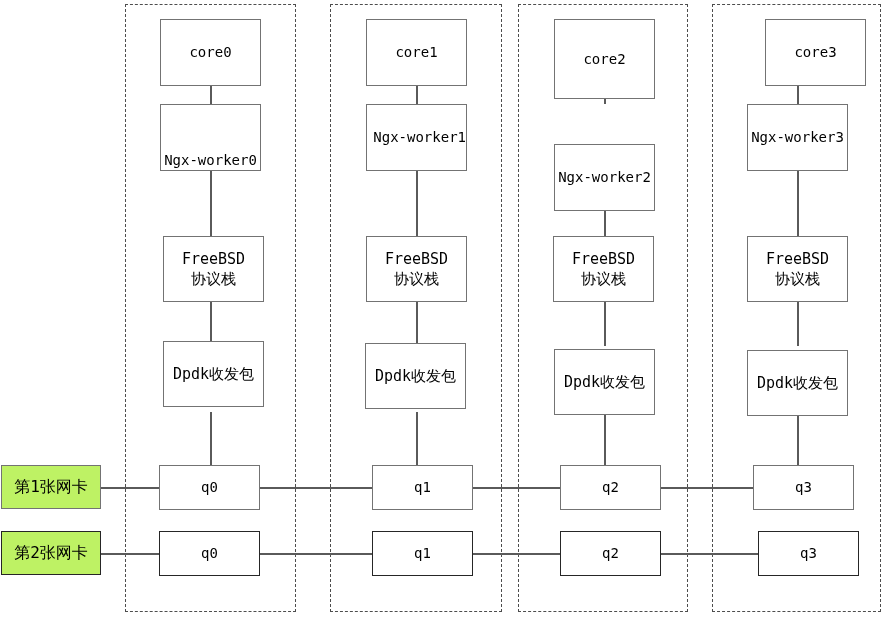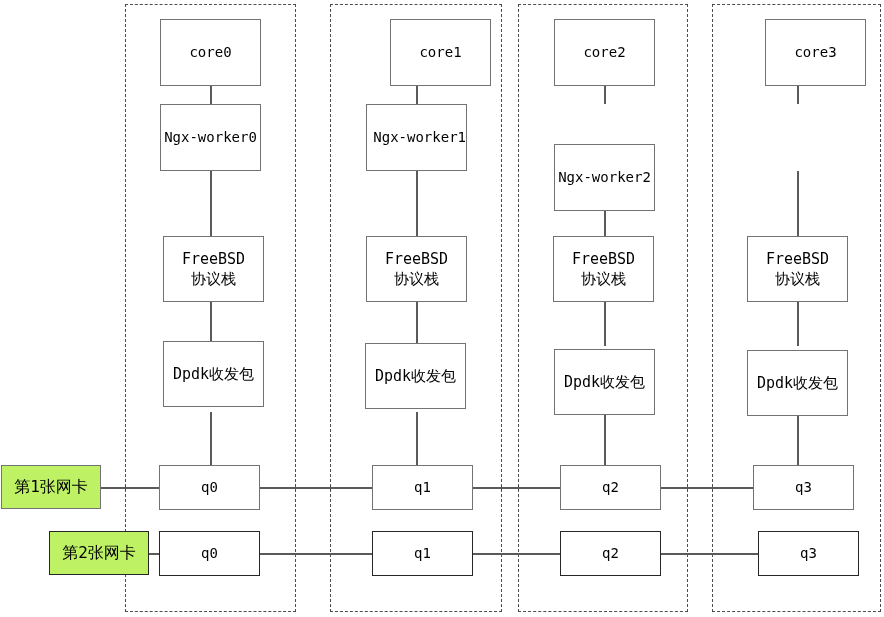--- a/index.html
+++ b/index.html
@@ -44,21 +44,21 @@
   .nic{
     position:absolute;
     left:1px;width:100px;height:44px;
     background:#bef264;
     box-sizing:border-box;
     display:flex;align-items:center;justify-content:center;
     font-size:16px;
     z-index:2;
   }
   .nic.n1{border:1.5px solid #737373;}
-  .nic.n2{border:1px solid #262626;margin-left:48px;}
+  .nic.n2{border:1px solid #262626;}
 </style>
 </head>
 <body>
 
 <div class="canvas">
 
   <div class="dashcol" style="left:125px;width:171px;"></div>
   <div class="dashcol" style="left:330px;width:172px;"></div>
   <div class="dashcol" style="left:518px;width:170px;"></div>
   <div class="dashcol" style="left:712px;width:169px;"></div>
@@ -89,58 +89,58 @@
   <div class="nic n1" style="top:465px;">
     <span>第1张网卡</span>
   </div>
   <div class="nic n2" style="top:531px;">
     <span>第2张网卡</span>
   </div>
 
   <div class="box" style="left:160px;top:19px;width:101px;height:67px;">
     <span>core0</span>
   </div>
-  <div class="box" style="left:160px;top:104px;width:101px;height:67px;">
+  <div class="box" style="left:160px;top:104px;width:101px;height:67px;justify-content:flex-end;">
     <span>Ngx-worker0</span>
   </div>
   <div class="box cjk" style="left:163px;top:236px;width:101px;height:66px;">
     <span>FreeBSD</span>
     <span>协议栈</span>
   </div>
   <div class="box cjk" style="left:163px;top:341px;width:101px;height:66px;">
     <span>Dpdk收发包</span>
   </div>
   <div class="box" style="left:159px;top:465px;width:101px;height:45px;">
     <span>q0</span>
   </div>
   <div class="box dark" style="left:159px;top:531px;width:101px;height:45px;">
     <span>q0</span>
   </div>
 
-  <div class="box" style="left:366px;top:19px;width:101px;height:67px;margin-left:24px;">
+  <div class="box" style="left:366px;top:19px;width:101px;height:67px;">
     <span>core1</span>
   </div>
   <div class="box" style="left:366px;top:104px;width:101px;height:67px;align-items:flex-end;">
     <span>Ngx-worker1</span>
   </div>
   <div class="box cjk" style="left:366px;top:236px;width:101px;height:66px;">
     <span>FreeBSD</span>
     <span>协议栈</span>
   </div>
   <div class="box cjk" style="left:365px;top:343px;width:101px;height:66px;">
     <span>Dpdk收发包</span>
   </div>
   <div class="box" style="left:372px;top:465px;width:101px;height:45px;">
     <span>q1</span>
   </div>
   <div class="box dark" style="left:372px;top:531px;width:101px;height:45px;">
     <span>q1</span>
   </div>
 
-  <div class="box" style="left:554px;top:19px;width:101px;height:67px;">
+  <div class="box" style="left:554px;top:19px;width:101px;height:80px;">
     <span>core2</span>
   </div>
   <div class="box" style="left:554px;top:104px;width:101px;height:67px;margin-top:40px;">
     <span>Ngx-worker2</span>
   </div>
   <div class="box cjk" style="left:553px;top:236px;width:101px;height:66px;">
     <span>FreeBSD</span>
     <span>协议栈</span>
   </div>
   <div class="box cjk" style="left:554px;top:349px;width:101px;height:66px;">
@@ -149,20 +149,23 @@
   <div class="box" style="left:560px;top:465px;width:101px;height:45px;">
     <span>q2</span>
   </div>
   <div class="box dark" style="left:560px;top:531px;width:101px;height:45px;">
     <span>q2</span>
   </div>
 
   <div class="box" style="left:765px;top:19px;width:101px;height:67px;">
     <span>core3</span>
   </div>
+  <div class="box" style="left:747px;top:104px;width:101px;height:67px;">
+    <span>Ngx-worker3</span>
+  </div>
   <div class="box cjk" style="left:747px;top:236px;width:101px;height:66px;">
     <span>FreeBSD</span>
     <span>协议栈</span>
   </div>
   <div class="box cjk" style="left:747px;top:350px;width:101px;height:66px;">
     <span>Dpdk收发包</span>
   </div>
   <div class="box" style="left:753px;top:465px;width:101px;height:45px;">
     <span>q3</span>
   </div>

